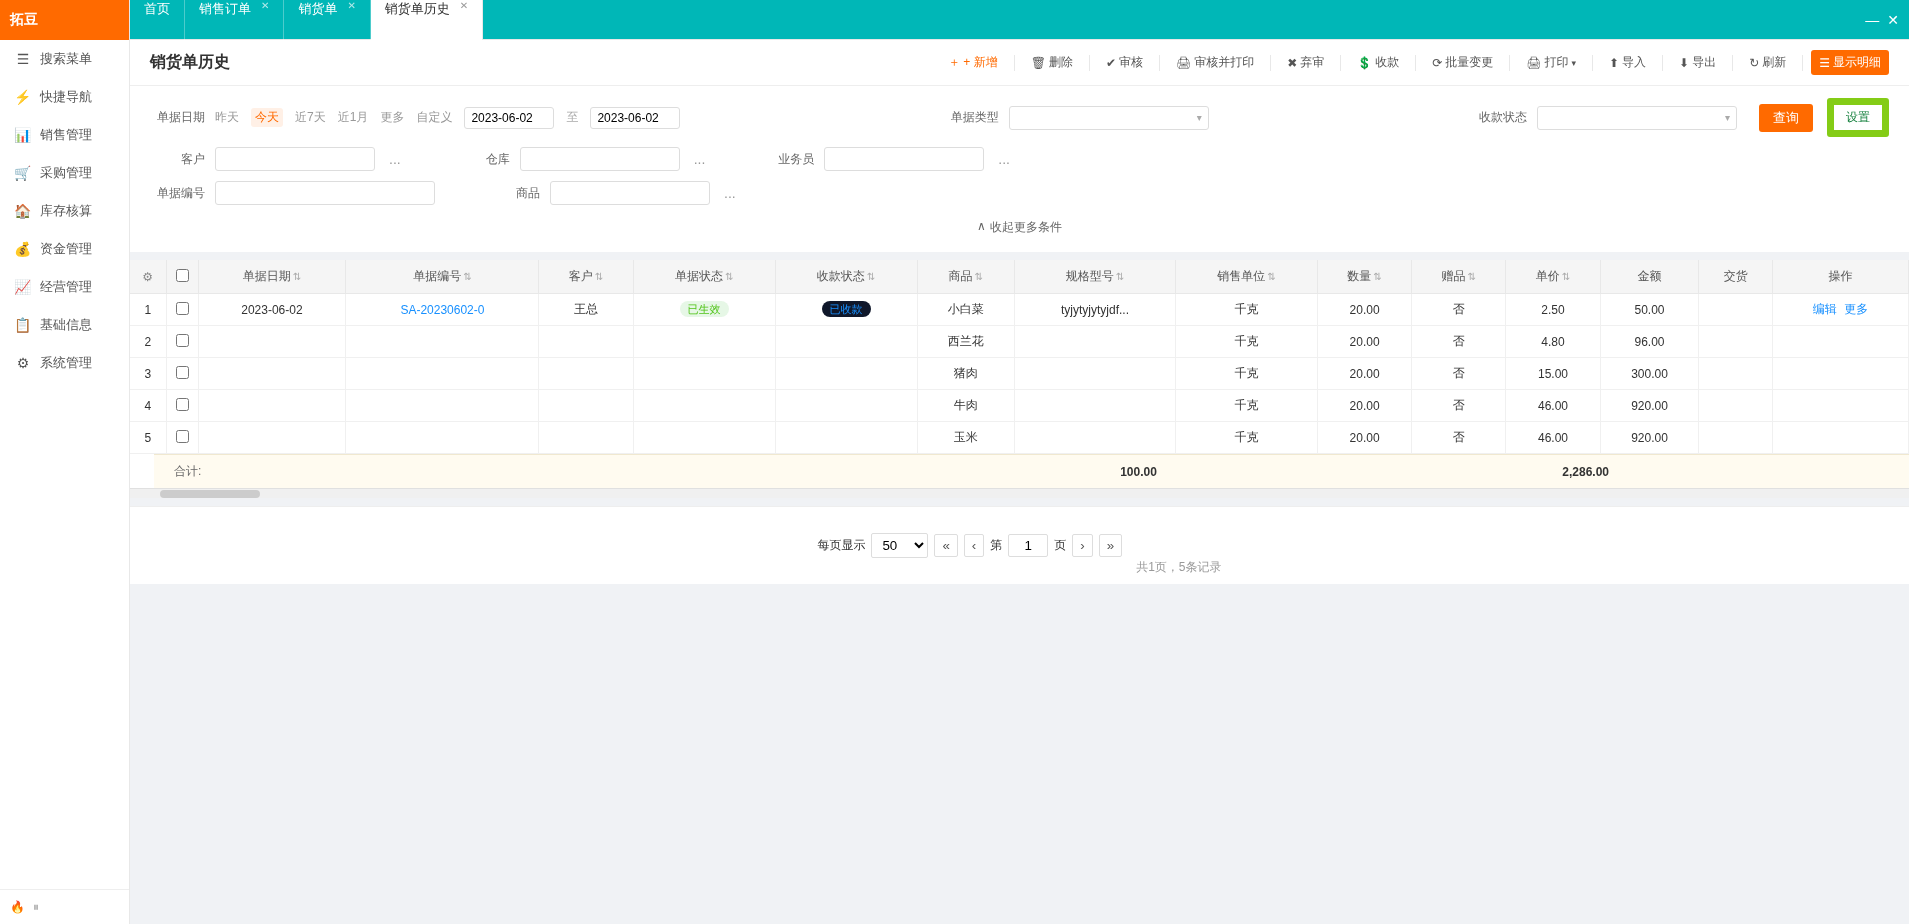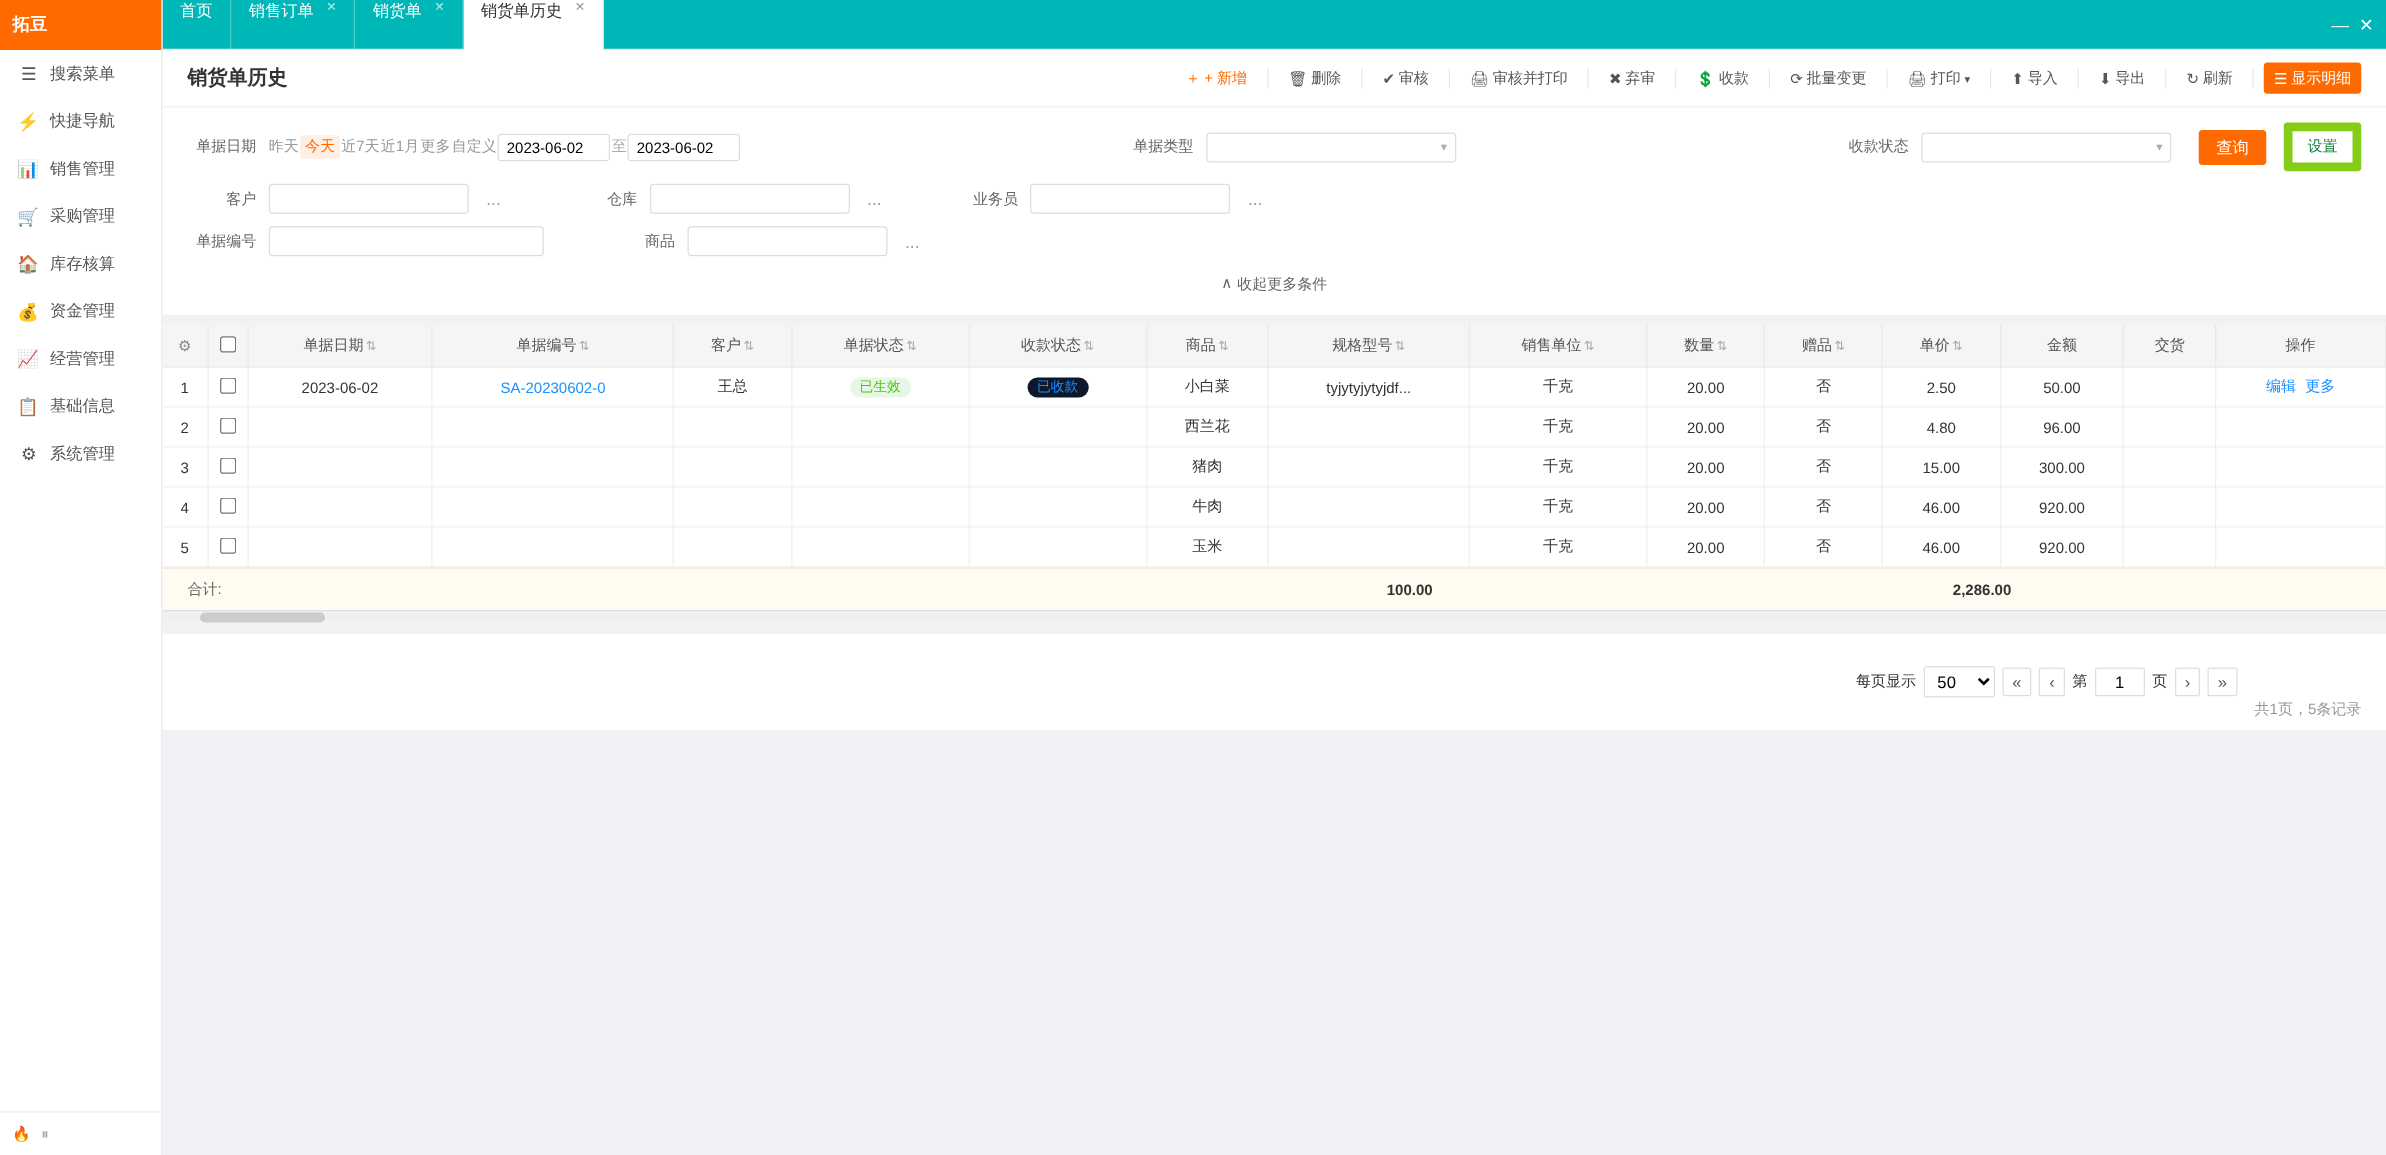--- a/index.html
+++ b/index.html
@@ -31,45 +31,45 @@
     .toolbar { display: flex; align-items: center; gap: 6px; flex-wrap: wrap; }
     .toolbar-btn { display: flex; align-items: center; gap: 3px; padding: 4px 8px; border: none; background: none; cursor: pointer; color: #555; font-size: 12px; }
     .btn-query { background: #ff6a00; color: white; border: none; padding: 5px 14px; border-radius: 3px; cursor: pointer; font-size: 13px; }
     .btn-setting { background: white; color: #15803d; border: 7px solid #84cc16; padding: 4px 12px; border-radius: 3px; cursor: pointer; font-size: 12px; margin-left: 4px; }
 
     
     .filter-area { background: #fff; padding: 12px 20px; margin-bottom: 8px; }
     .filter-row { display: flex; align-items: center; gap: 10px; margin-bottom: 10px; flex-wrap: wrap; }
     .filter-label { color: #666; font-size: 12px; white-space: nowrap; min-width: 55px; text-align: right; }
     .filter-input { border: 1px solid #ddd; border-radius: 3px; padding: 4px 8px; font-size: 12px; outline: none; width: 160px; }
-    .date-range { display: flex; align-items: center; gap: 1px; }
+    .date-range { display: flex; align-items: center; gap: 12px; }
     .date-shortcut { color: #999; font-size: 12px; cursor: pointer; }
     .date-shortcut.active { color: #ff6a00; background: #fff0e6; border-radius: 3px; padding: 1px 4px; }
     .date-input { border: 1px solid #ddd; border-radius: 3px; padding: 3px 6px; font-size: 12px; width: 90px; }
     .ellipsis-btn { color: #999; cursor: pointer; font-size: 14px; padding: 0 4px; }
     .collapse-row { display: flex; justify-content: center; padding: 4px 0; cursor: pointer; color: #666; font-size: 12px; }
 
     
     .table-wrapper { background: #fff; margin: 0 0 8px 0; }
     .data-table { width: 100%; border-collapse: collapse; font-size: 12px; }
     .data-table th { background: #f5f5f5; padding: 8px 6px; text-align: center; border-bottom: 1px solid #e8e8e8; border-right: 1px solid #e8e8e8; color: #555; font-weight: normal; white-space: nowrap; }
     .data-table td { padding: 7px 6px; text-align: center; border-bottom: 1px solid #f0f0f0; border-right: 1px solid #f0f0f0; color: #333; }
     .data-table th .sort-icon { color: #aaa; font-size: 10px; cursor: pointer; }
     .settings-icon { color: #888; cursor: pointer; }
     .badge { padding: 2px 8px; border-radius: 10px; font-size: 11px; }
     .badge-green { background: #e6f7e6; color: #52c41a; }
     .badge-blue { background: #0f172a; color: #1890ff; }
     .action-link { color: #1890ff; cursor: pointer; font-size: 12px; }
 
     
-    .table-footer { background: #fffbf0; border-top: 1px solid #f0e8d0; padding: 8px 20px; display: flex; align-items: center; }
+    .table-footer { background: #fffbf0; border-top: 1px solid #f0e8d0; padding: 8px 20px; display: flex; align-items: center; margin-left: 24px; }
     .footer-label { color: #666; font-size: 12px; margin-right: 20px; }
 
     
-    .pagination { background: #fff; border-top: 1px solid #eee; padding: 8px 20px; display: flex; align-items: center; justify-content: flex-end; gap: 6px; font-size: 12px; }
+    .pagination { background: #fff; border-top: 1px solid #eee; padding: 8px 20px; display: flex; align-items: center; justify-content: center; gap: 6px; font-size: 12px; }
     .page-btn { border: 1px solid #ddd; background: #fff; padding: 3px 7px; cursor: pointer; color: #555; border-radius: 2px; }
     .page-input { border: 1px solid #ddd; width: 40px; text-align: center; padding: 3px; border-radius: 2px; }
     .page-select { border: 1px solid #ddd; padding: 3px 6px; border-radius: 2px; background: #fff; }
 
     .toolbar-sep { width: 1px; background: #e8e8e8; height: 16px; margin: 0 2px; }
 
     .select-wrapper { position: relative; display: inline-flex; align-items: center; border: 1px solid #ddd; border-radius: 3px; background: #fff; }
     .select-wrapper select { border: none; outline: none; background: transparent; padding: 4px 24px 4px 8px; font-size: 12px; appearance: none; width: 180px; cursor: pointer; }
     .select-arrow { position: absolute; right: 6px; color: #aaa; font-size: 10px; pointer-events: none; }
 

